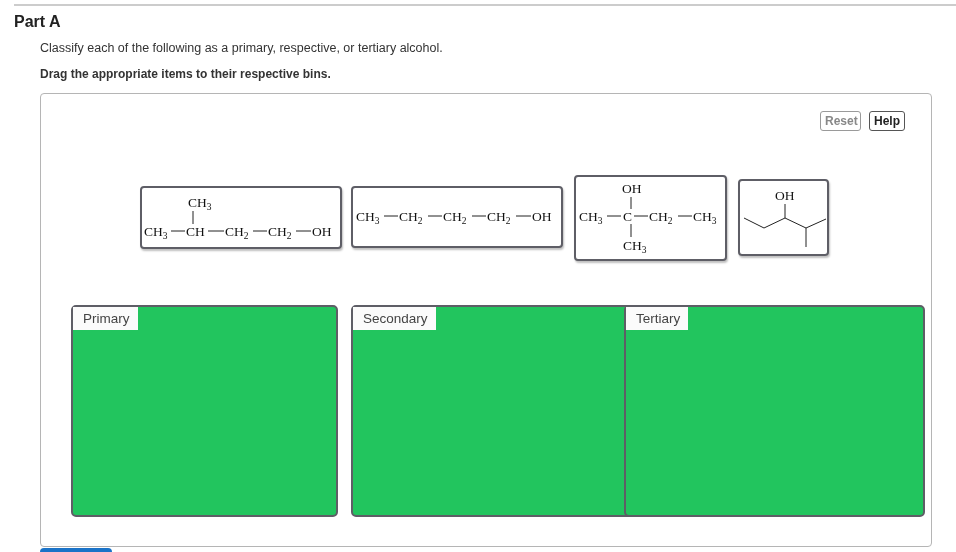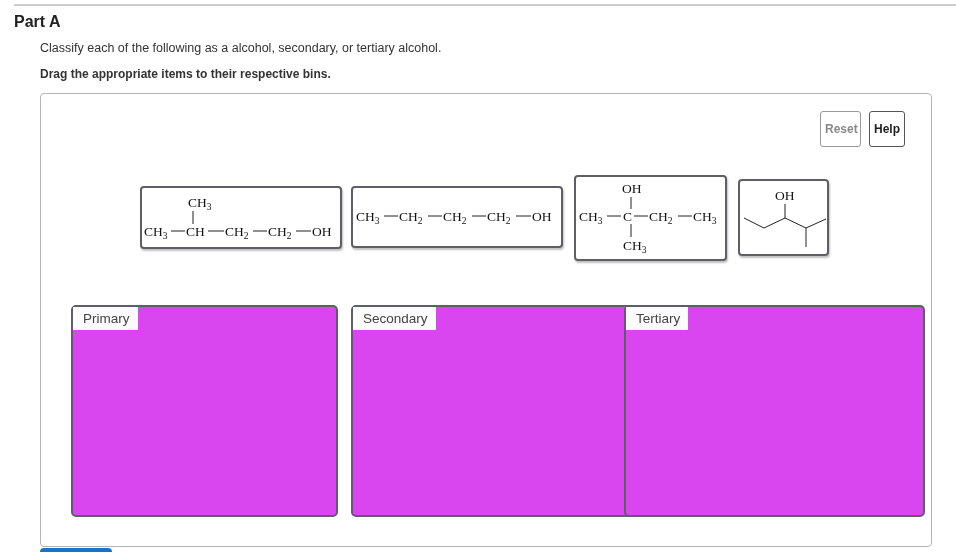--- a/index.html
+++ b/index.html
@@ -11,60 +11,60 @@
   .part-title { position: absolute; left: 14px; top: 13px; font-size: 16px; font-weight: bold; color: #222; }
   .instruction { position: absolute; left: 40px; top: 41px; font-size: 12.5px; color: #333; }
   .instruction-bold { position: absolute; left: 40px; top: 67px; font-size: 12px; font-weight: bold; color: #333; }
 
   .dnd-container {
     position: absolute; left: 40px; top: 93px; width: 892px; height: 454px;
     border: 1px solid #b5b5b5; border-radius: 4px; background: #fff;
   }
 
   .btn-small {
-    position: absolute; top: 111px; height: 36px; padding: 0 4px;
+    position: absolute; top: 111px; height: 20px; padding: 0 4px;
     border: 1px solid #888; border-radius: 3px; background: #fff;
     font-family: "Liberation Sans", sans-serif; font-size: 12px; font-weight: bold;
     line-height: 17px; cursor: pointer;
   }
   .reset-btn { left: 820px; width: 41px; color: #888; border-color: #9a9a9a; }
   .help-btn { left: 869px; width: 36px; color: #222; border-color: #555; }
 
   .item {
     position: absolute; background: #fff;
     border: 2px solid #5e5e66; border-radius: 4px;
     box-shadow: 1px 2px 2px rgba(0,0,0,0.25);
     cursor: move;
   }
   .item svg { position: absolute; left: 0; top: 0; }
   .chem { font-family: "Liberation Serif", serif; font-size: 13.5px; fill: #111; }
   .chem-sub { font-size: 9.5px; }
   .bond { stroke: #222; stroke-width: 1; }
 
   .bin {
     position: absolute; top: 305px; height: 212px;
-    background: #d946ef; border: 2px solid #5e5e66; border-radius: 5px;
+    background: #22c55e; border: 2px solid #5e5e66; border-radius: 5px;
   }
   .bin-label {
     position: absolute; left: 0; top: 0; padding: 4px 8px 4px 10px;
     background: #fbfbfb; font-size: 13.5px; color: #444;
   }
 
   .submit-btn {
     position: absolute; left: 40px; top: 548px; width: 72px; height: 10px;
     background: #1a73c8; border-radius: 4px 4px 0 0;
   }
 </style>
 </head>
 <body>
 
 <div class="top-rule"></div>
 
 <div class="part-title">Part A</div>
-<div class="instruction">Classify each of the following as a alcohol, secondary, or tertiary alcohol.</div>
+<div class="instruction">Classify each of the following as a primary, respective, or tertiary alcohol.</div>
 <div class="instruction-bold">Drag the appropriate items to their respective bins.</div>
 
 <div class="dnd-container"></div>
 
 <button class="btn-small reset-btn">Reset</button>
 <button class="btn-small help-btn">Help</button>
 
 <div class="item" style="left:140px; top:186px; width:202px; height:63px;">
   <svg width="198" height="59">
     <text class="chem" x="46" y="19"><tspan>CH</tspan><tspan class="chem-sub" dy="3">3</tspan></text>

